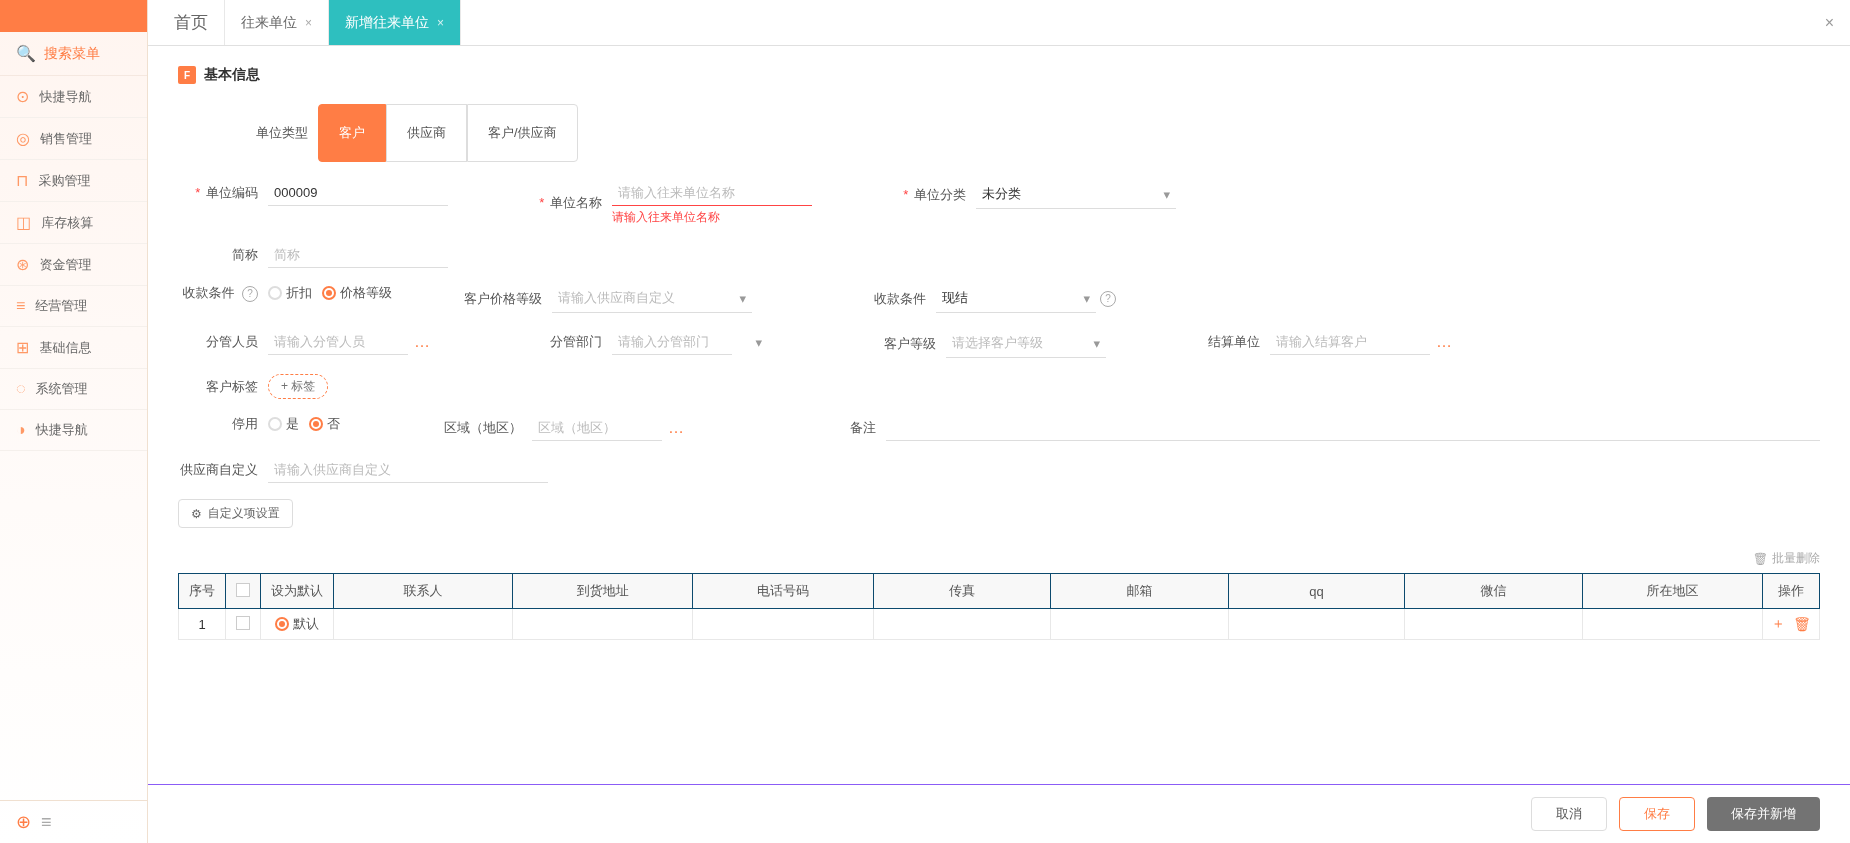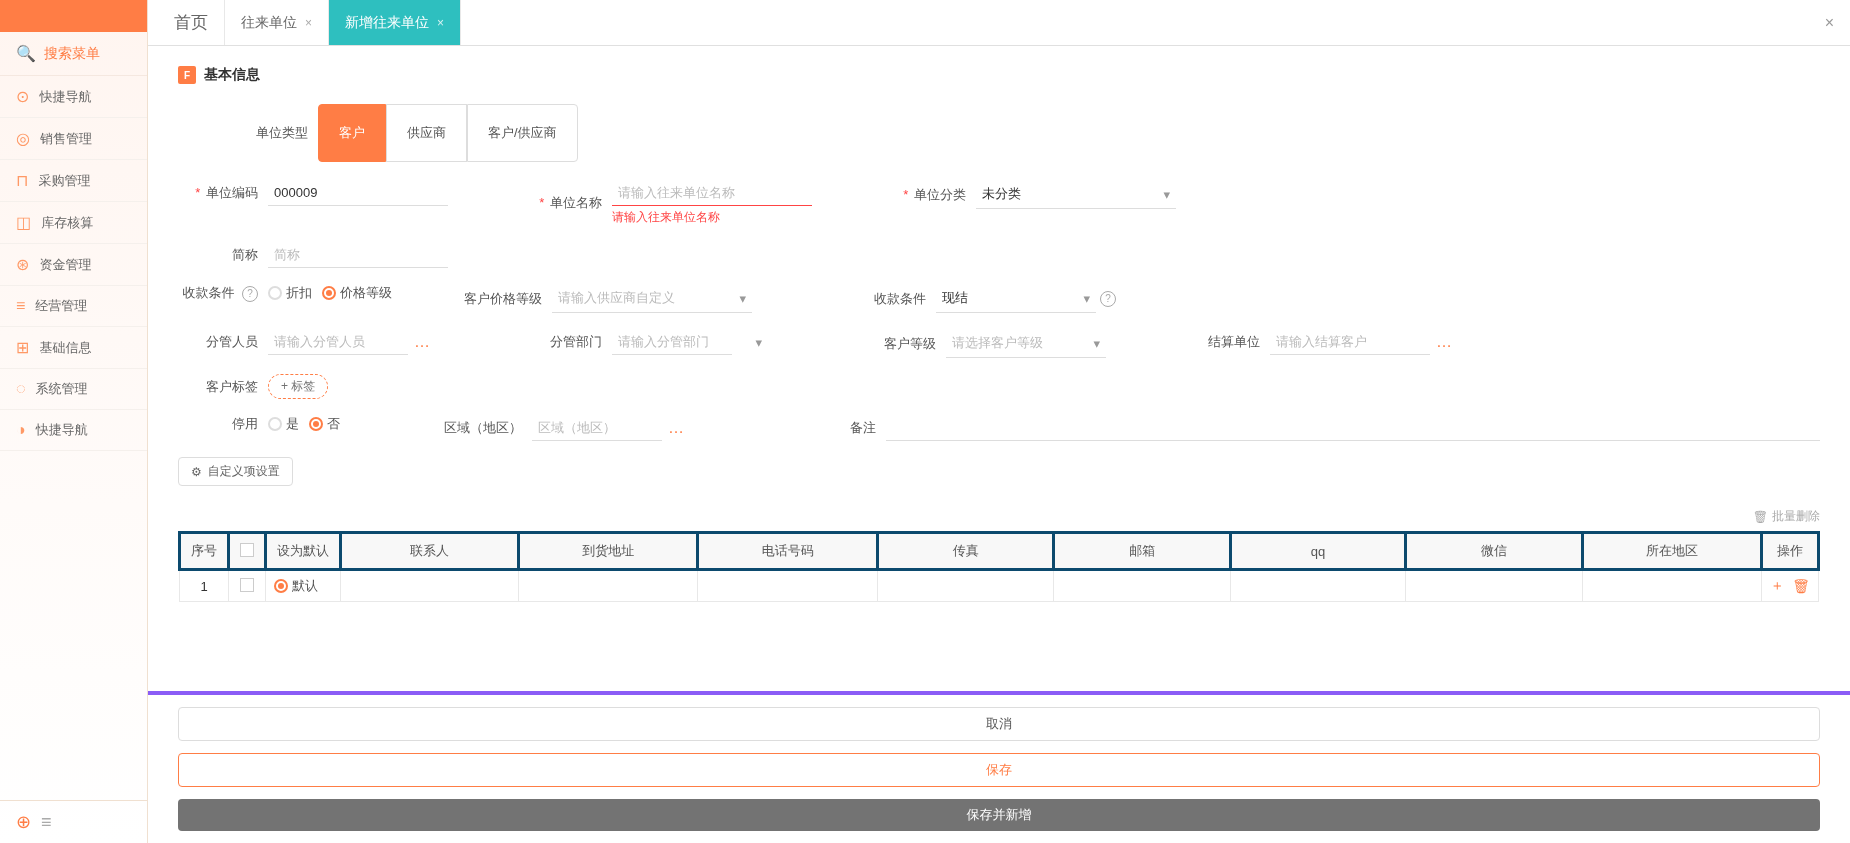--- a/index.html
+++ b/index.html
@@ -294,21 +294,21 @@
     }
 
     
     .data-table {
       width: 100%;
       border-collapse: collapse;
       font-size: 13px;
     }
     .data-table th {
       background: #f8f8f8;
-      border: 3px solid #0c4a6e;
+      border: 1px solid #0c4a6e;
       padding: 8px 10px;
       text-align: center;
       color: #555;
       font-weight: 500;
       white-space: nowrap;
     }
     .data-table td {
       border: 1px solid #e8e8e8;
       padding: 6px 8px;
       text-align: center;
@@ -326,27 +326,26 @@
       justify-content: flex-end;
       gap: 4px;
       cursor: pointer;
     }
 
     
     .bottom-bar {
       position: sticky;
       bottom: 0;
       background: #fff;
-      border-top: 4px solid #8b5cf6;
+      border-top: 1px solid #8b5cf6;
       display: flex;
       justify-content: flex-end;
       padding: 12px 30px;
       gap: 12px;
       flex-shrink: 0;
-      flex-direction: column;
     }
     .btn-cancel {
       padding: 7px 24px;
       border: 1px solid #ddd;
       background: #fff;
       color: #555;
       border-radius: 4px;
       cursor: pointer;
       font-size: 13px;
     }
@@ -639,20 +638,26 @@
         <span class="ellipsis-btn">…</span>
       </div>
       <div class="divider"></div>
 
       <div class="form-field" style="flex:2;">
         <span class="field-label field-label-w80">备注</span>
         <input class="field-input" type="text" style="flex: 1 1 0%;">
       </div>
     </div>
 
+    <div class="form-row">
+      <div class="form-field" style="flex:1;max-width:400px;">
+        <span class="field-label" style="width:90px;">供应商自定义</span>
+        <input class="field-input" type="text" style="max-width: 280px;" placeholder="请输入供应商自定义">
+      </div>
+    </div>
 
     <button class="custom-btn">
       <span>⚙</span>
       <span>自定义项设置</span>
     </button>
 
     <div class="batch-delete">
       <span>🗑</span>
       <span>批量删除</span>
     </div>
@@ -672,21 +677,21 @@
           <th>微信</th>
           <th>所在地区</th>
           <th>操作</th>
         </tr>
       </thead>
       <tbody>
         <tr>
           <td>1</td>
           <td><div class="checkbox"></div></td>
           <td>
-            <div class="radio-item" style="justify-content:flex-start;">
+            <div class="radio-item" style="justify-content:center;">
               <div class="radio-circle checked"></div>
               <span>默认</span>
             </div>
           </td>
           <td><input type="text" style="border: none; width: 100%; outline: none; font-size: 13px;"></td>
           <td><input type="text" style="border: none; width: 100%; outline: none; font-size: 13px;"></td>
           <td><input type="text" style="border: none; width: 100%; outline: none; font-size: 13px;"></td>
           <td><input type="text" style="border: none; width: 100%; outline: none; font-size: 13px;"></td>
           <td><input type="text" style="border: none; width: 100%; outline: none; font-size: 13px;"></td>
           <td><input type="text" style="border: none; width: 100%; outline: none; font-size: 13px;"></td>

